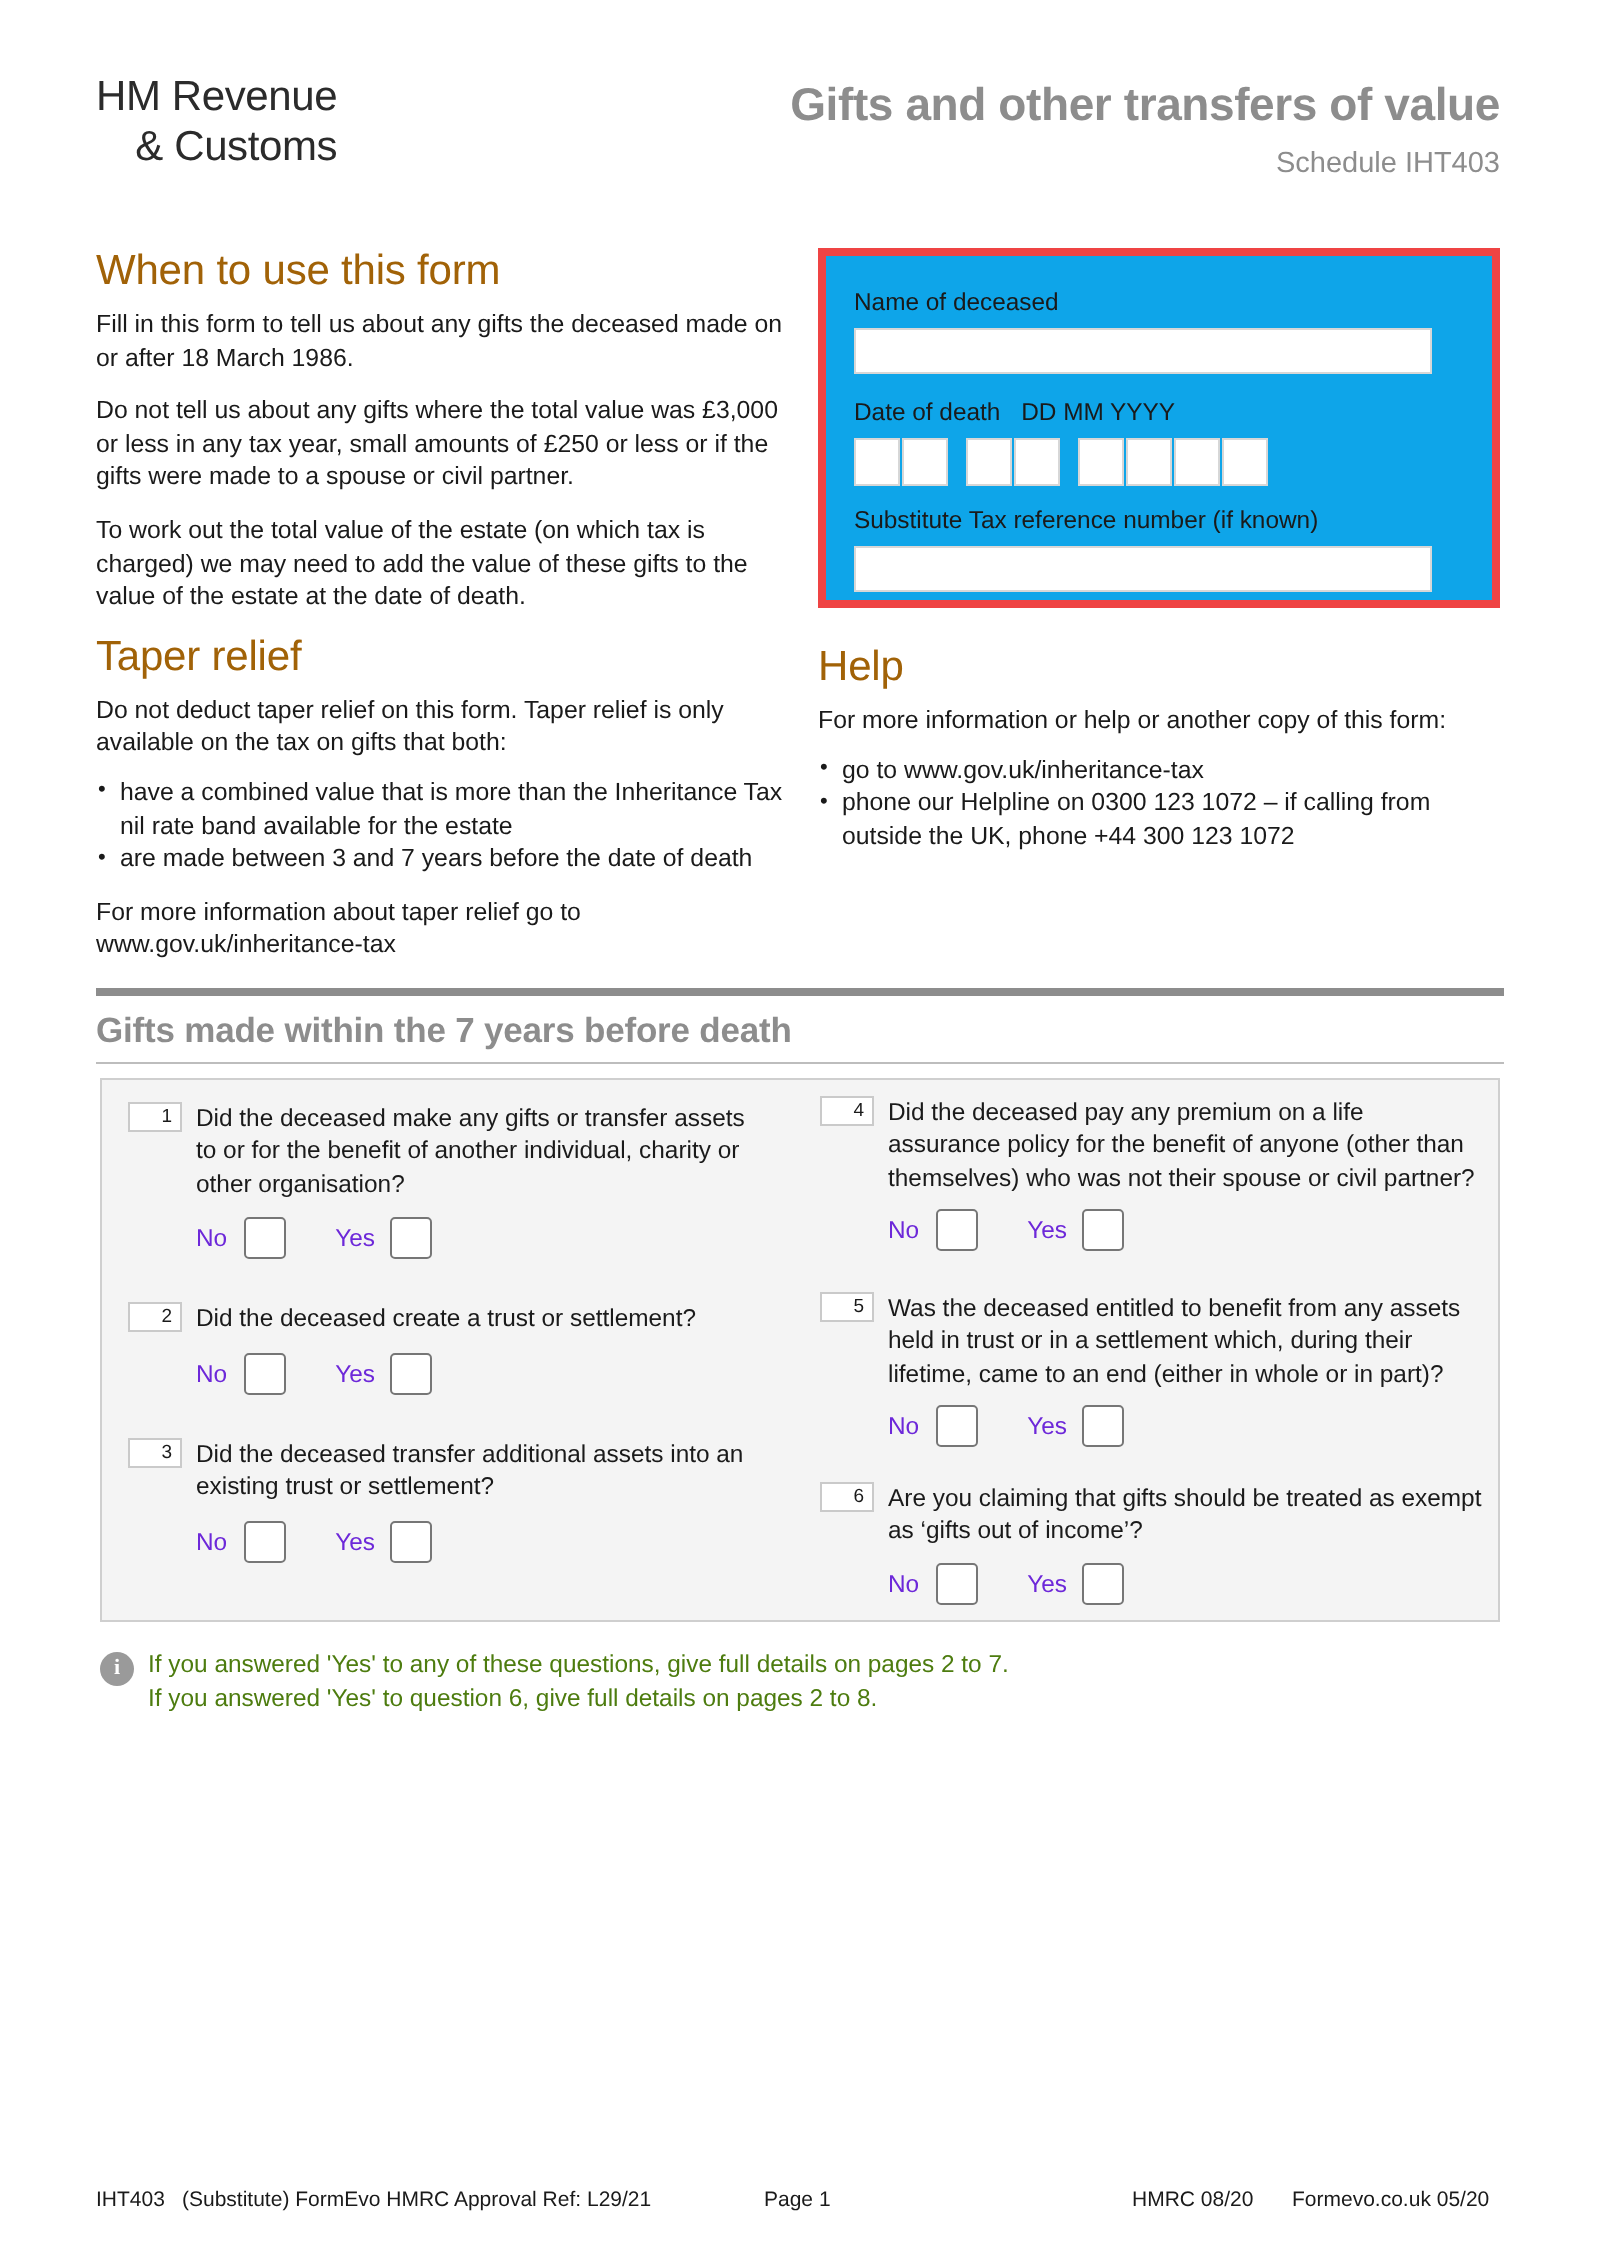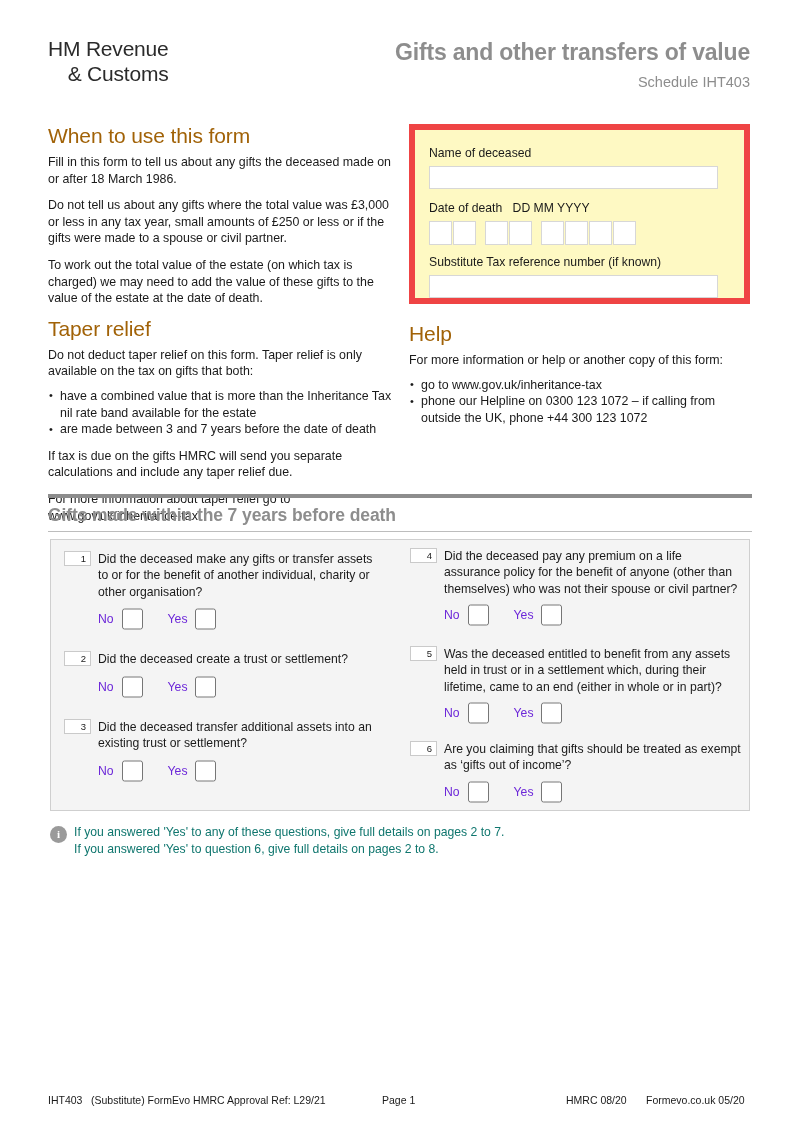--- a/index.html
+++ b/index.html
@@ -89,22 +89,22 @@
     left: 1px; top: -0.5px;
     font-size: 11px;
     color: #1a1a1a;
   }
 
   
   .deceased-box {
     position: absolute;
     left: 409px; top: 124px;
     width: 341px; height: 180px;
-    background: #fef9c3;
-    border: 6px solid #ef4444;
+    background: #0ea5e9;
+    border: 4px solid #ef4444;
   }
   .dec-label {
     position: absolute;
     font-size: 12.2px;
     color: #1a1a1a;
   }
   .dec-input {
     position: absolute;
     background: #ffffff;
     border: 1px solid #d7d7d7;
@@ -208,21 +208,21 @@
     text-align: center;
     color: #ffffff;
     font-size: 11px;
     font-family: "Liberation Serif", serif;
     font-weight: bold;
   }
   .info-lines {
     margin-left: 24px;
     font-size: 12.2px;
     line-height: 17px;
-    color: #0f766e;
+    color: #4d7c0f;
   }
 
   
   .footer { position: absolute; left: 0; top: 1094px; width: 728px; height: 20px; }
   .ft {
     position: absolute;
     font-size: 10.5px;
     color: #1a1a1a;
     white-space: nowrap;
   }
@@ -249,21 +249,20 @@
     <p class="body">Fill in this form to tell us about any gifts the deceased made on or after 18 March 1986.</p>
     <p class="body">Do not tell us about any gifts where the total value was £3,000 or less in any tax year, small amounts of £250 or less or if the gifts were made to a spouse or civil partner.</p>
     <p class="body">To work out the total value of the estate (on which tax is charged) we may need to add the value of these gifts to the value of the estate at the date of death.</p>
 
     <h2 class="sec" style="margin-top:10px;">Taper relief</h2>
     <p class="body tight">Do not deduct taper relief on this form. Taper relief is only available on the tax on gifts that both:</p>
     <ul class="bul">
       <li>have a combined value that is more than the Inheritance Tax nil rate band available for the estate</li>
       <li>are made between 3 and 7 years before the date of death</li>
     </ul>
-    <p class="body">If tax is due on the gifts HMRC will send you separate calculations and include any taper relief due.</p>
     <p class="body">For more information about taper relief go to www.gov.uk/inheritance-tax</p>
   </div>
 
   <div class="deceased-box">
     <div class="dec-label" style="left:14px; top:16px;">Name of deceased</div>
     <input class="dec-input" style="left: 14px; top: 36px; width: 289px; height: 23px; padding: 0px 5px; font-family: &quot;Liberation Sans&quot;, sans-serif; font-size: 12px;" type="text" value="">
 
     <div class="dec-label" style="left:14px; top:71px;">
       <span>Date of death</span>
       <span style="margin-left:7px;">DD MM YYYY</span>

